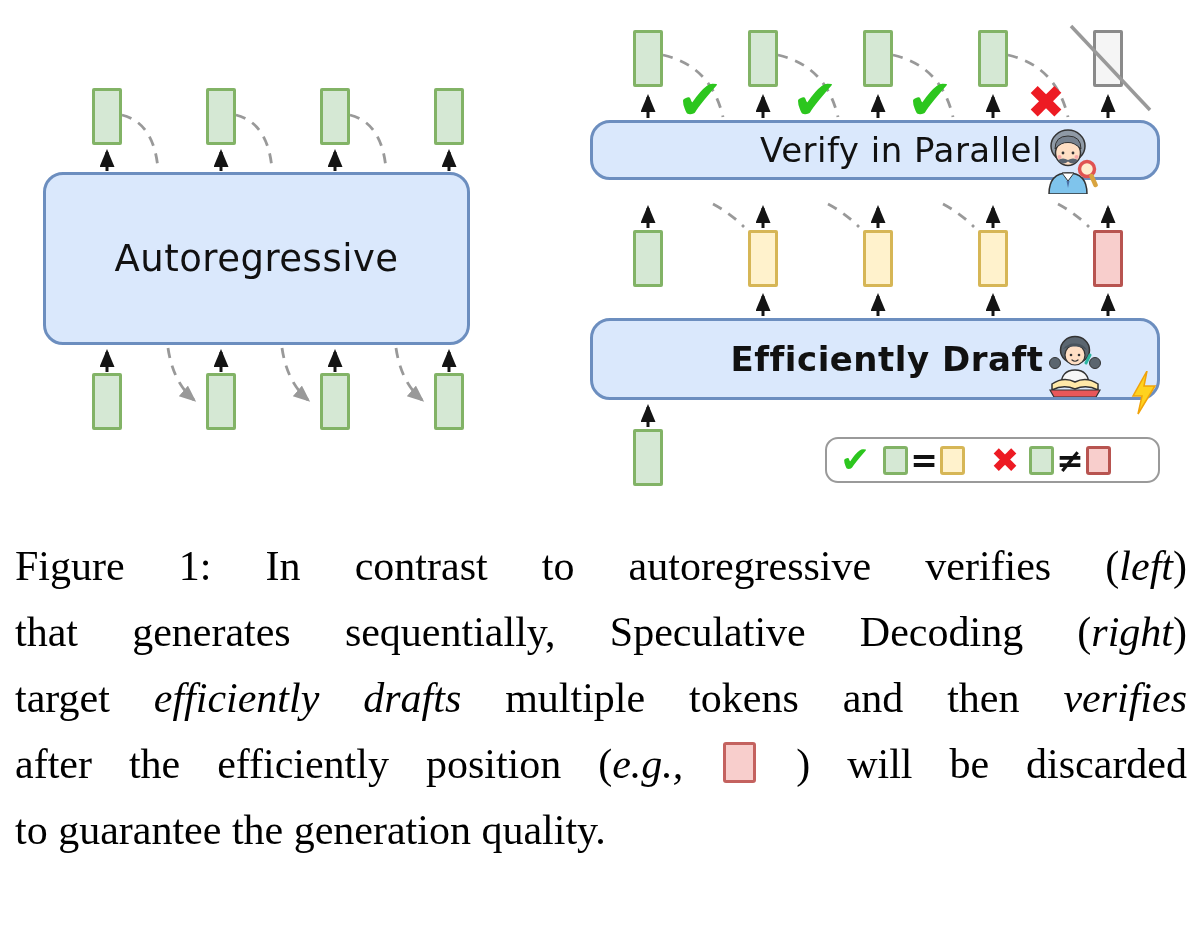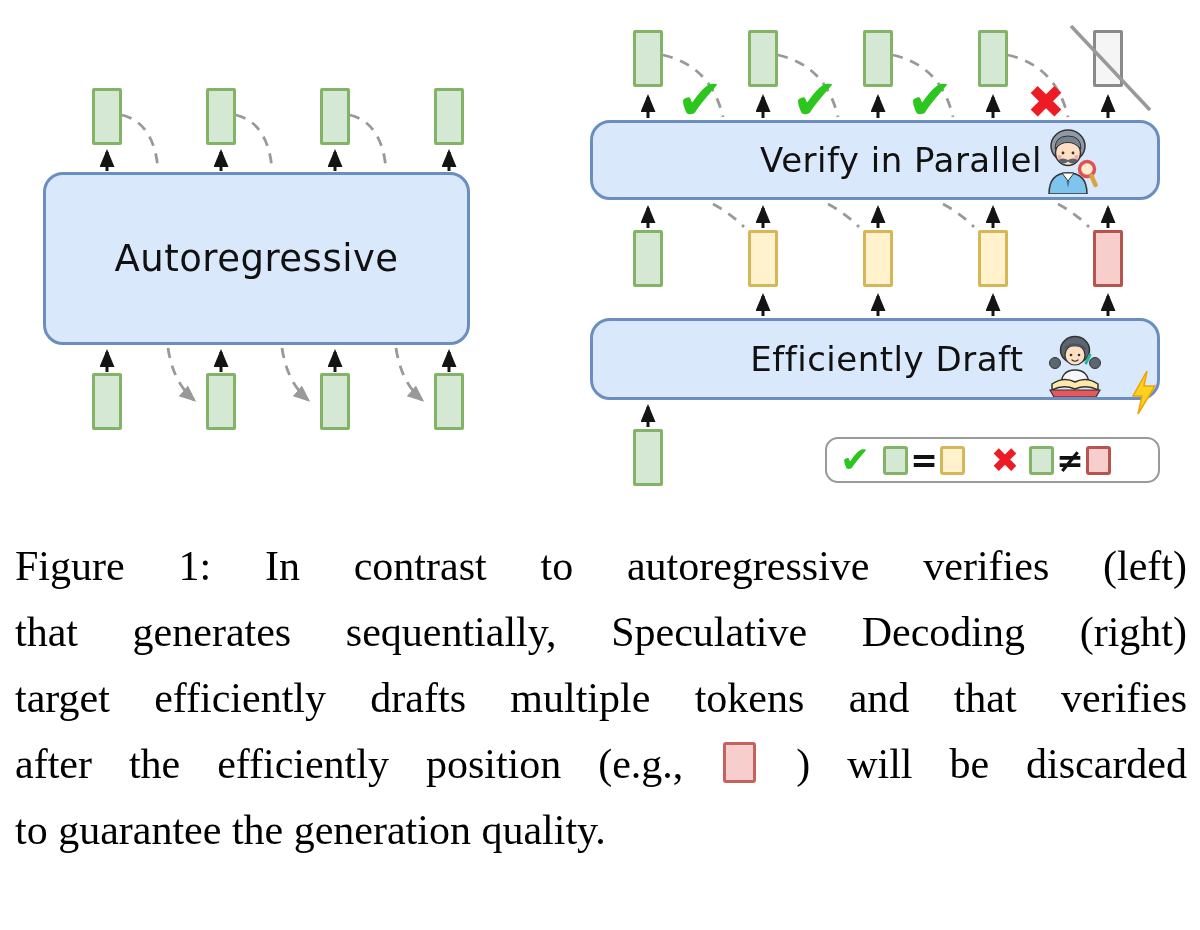--- a/index.html
+++ b/index.html
@@ -29,21 +29,21 @@
   .legend .lg-cross{color:#ed1b23;font-size:34px;font-weight:bold;line-height:1;margin:0 10px 0 26px;}
   .legend .sq{width:25px;height:29px;border-radius:3px;box-sizing:border-box;flex:none;}
   .legend .sq.green{background:#d5e8d4;border:3px solid #82b366;}
   .legend .sq.yellow{background:#fff2cc;border:3px solid #d6b656;}
   .legend .sq.red{background:#f8cecc;border:3px solid #b85450;}
   .legend .op{font-size:33px;font-weight:600;color:#111;line-height:1;margin:0 2px;}
   .caption{position:absolute;left:15px;top:542px;width:1172px;z-index:2;
            font-family:"Liberation Serif","DejaVu Serif",serif;font-size:42px;color:#000;}
   .cap-line{height:66px;text-align:justify;text-align-last:justify;}
   .cap-line.last{text-align:left;text-align-last:left;}
-  .it{}
+  .it{font-style:italic;}
   .inline-swatch{display:inline-block;width:27px;height:35px;background:#f8cecc;
                  border:3px solid #c4625f;border-radius:3px;vertical-align:-5px;margin:0 3px;}
 </style>
 </head>
 <body>
 
 <div class="stage">
 
   <svg class="layer" id="connector-layer" width="1200" height="520">
     <defs>
@@ -94,26 +94,26 @@
         <path d="M 1058 204 Q 1075 213 1089 227" fill="none" stroke="#999" stroke-width="2.8" stroke-dasharray="10 8"></path>
       </g>
   </svg>
 
   <div class="bigbox" style="left:43px;top:172px;width:427px;height:173px;">
     <div class="label-2line">
       <div>Autoregressive</div>
     </div>
   </div>
 
-  <div class="bigbox" style="left:590px;top:120px;width:570px;height:80px;">
+  <div class="bigbox" style="left:590px;top:120px;width:570px;height:60px;">
     <div class="vlabel" style="margin-left:52px;">Verify in Parallel</div>
   </div>
 
   <div class="bigbox" style="left:590px;top:318px;width:570px;height:82px;">
-    <div class="vlabel" style="margin-left:24px;">Efficiently Draft</div>
+    <div class="vlabel" style="margin-left:24px;font-weight:bold;">Efficiently Draft</div>
   </div>
 
   <div class="mark check" style="left:674px;top:72px;width:52px;">✔</div>
   <div class="mark check" style="left:789px;top:72px;width:52px;">✔</div>
   <div class="mark check" style="left:904px;top:72px;width:52px;">✔</div>
   <div class="mark cross" style="left:1022px;top:79px;width:48px;">✖</div>
 
   <svg class="icon" style="left:1040px;top:126px;" width="58" height="68" viewBox="0 0 58 68">
     <ellipse cx="28" cy="20" rx="17" ry="16" fill="#8f9aa6" stroke="#333" stroke-width="1.5"></ellipse>
     <circle cx="28" cy="27" r="12.5" fill="#ffdfc4" stroke="#333" stroke-width="1.5"></circle>
@@ -156,21 +156,21 @@
     <span class="sq yellow"></span>
     <span class="lg-cross">✖</span>
     <span class="sq green"></span>
     <span class="op">≠</span>
     <span class="sq red"></span>
   </div>
 
   <div class="caption" id="caption">
       <div class="cap-line"><span>Figure 1: In contrast to autoregressive verifies (</span><span class="it">left</span><span>)</span></div>
       <div class="cap-line"><span>that generates sequentially, Speculative Decoding (</span><span class="it">right</span><span>)</span></div>
-      <div class="cap-line"><span>target </span><span class="it">efficiently drafts</span><span> multiple tokens and that </span><span class="it">verifies</span></div>
+      <div class="cap-line"><span>target </span><span class="it">efficiently drafts</span><span> multiple tokens and then </span><span class="it">verifies</span></div>
       <div class="cap-line"><span>after the efficiently position (</span><span class="it">e.g.,</span><span> </span><span class="inline-swatch"></span><span> ) will be discarded</span></div>
       <div class="cap-line last"><span>to guarantee the generation quality.</span></div>
     </div>
 <div class="token green" style="left: 92px; top: 88px; width: 30px; height: 57px;"></div>
     <div class="token green" style="left: 206px; top: 88px; width: 30px; height: 57px;"></div>
     <div class="token green" style="left: 320px; top: 88px; width: 30px; height: 57px;"></div>
     <div class="token green" style="left: 434px; top: 88px; width: 30px; height: 57px;"></div>
     <div class="token green" style="left: 92px; top: 373px; width: 30px; height: 57px;"></div>
     <div class="token green" style="left: 206px; top: 373px; width: 30px; height: 57px;"></div>
     <div class="token green" style="left: 320px; top: 373px; width: 30px; height: 57px;"></div>

